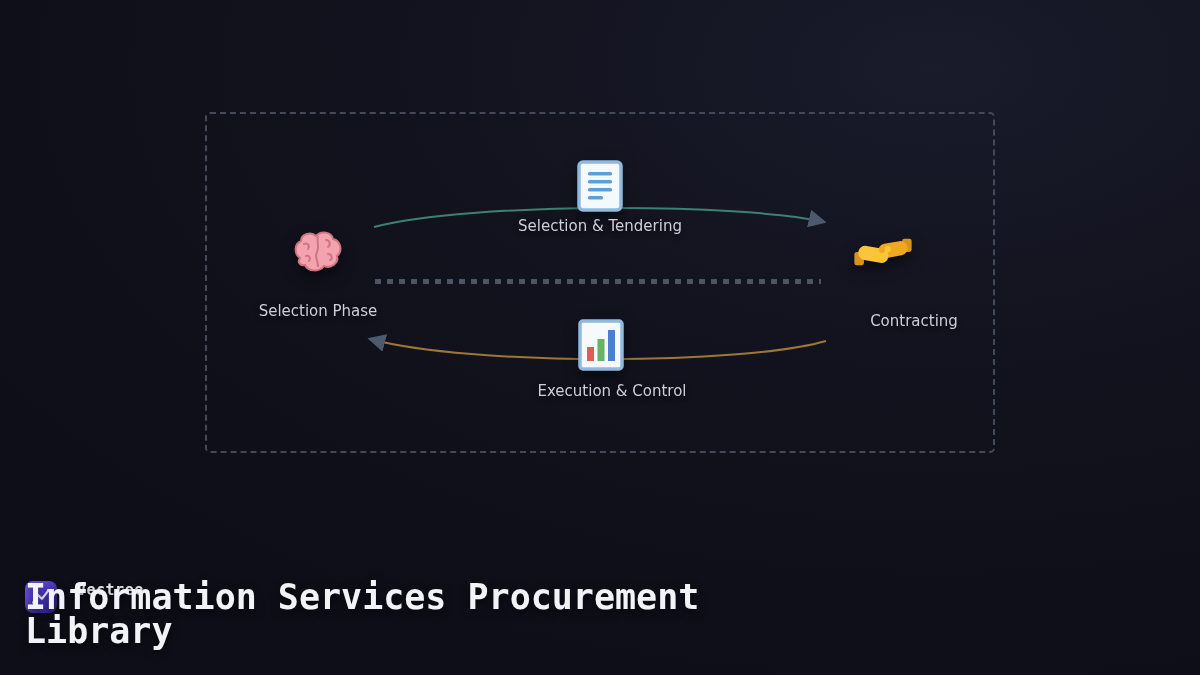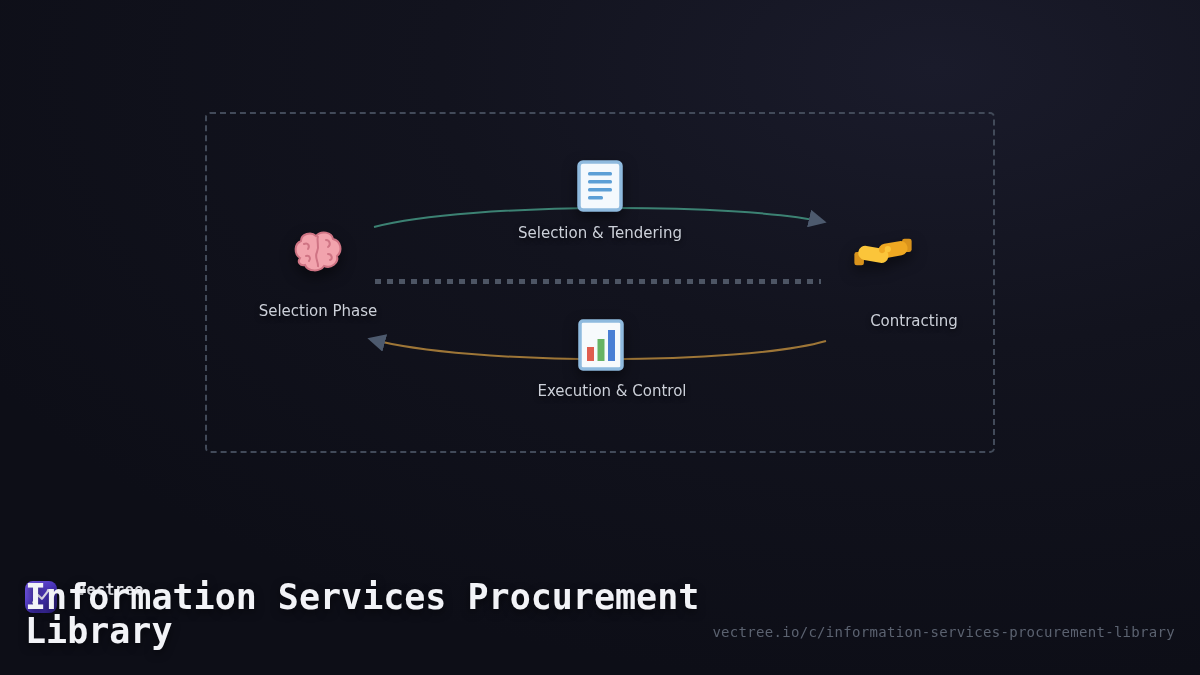--- a/index.html
+++ b/index.html
@@ -85,21 +85,21 @@
   </svg>
   <div class="node-label" style="left:318px; top:302px;">Selection Phase</div>
 
   <svg class="node-icon" style="left:577px; top:160px;" width="46" height="52" viewBox="0 0 46 52">
     <rect x="2" y="2" width="42" height="48" rx="4" fill="#f4f9fd" stroke="#8fbade" stroke-width="3.5"></rect>
     <rect x="11" y="12" width="24" height="3.5" rx="1.5" fill="#5c9fd6"></rect>
     <rect x="11" y="20" width="24" height="3.5" rx="1.5" fill="#5c9fd6"></rect>
     <rect x="11" y="28" width="24" height="3.5" rx="1.5" fill="#5c9fd6"></rect>
     <rect x="11" y="36" width="15" height="3.5" rx="1.5" fill="#5c9fd6"></rect>
   </svg>
-  <div class="node-label" style="left:600px; top:224px;">Selection &amp; Tendering</div>
+  <div class="node-label" style="left:600px; top:217px;">Selection &amp; Tendering</div>
 
   <svg class="node-icon" style="left:854px; top:231px;" width="58" height="42" viewBox="0 0 60 44">
     <rect x="50" y="8" width="10" height="14" rx="2.5" fill="#d9931c"></rect>
     <rect x="0" y="22" width="10" height="14" rx="2.5" fill="#d9931c"></rect>
     <rect x="25" y="12" width="31" height="15" rx="7.5" fill="#efa822" transform="rotate(-10 40 20)"></rect>
     <rect x="4" y="17" width="32" height="15" rx="7.5" fill="#fbc53a" transform="rotate(10 20 24)"></rect>
     <circle cx="29" cy="20" r="3.2" fill="#efa822"></circle>
     <circle cx="35" cy="19" r="3.2" fill="#fbc53a"></circle>
   </svg>
   <div class="node-label" style="left:883px; top:312px;margin-left:31px;">Contracting</div>
@@ -118,15 +118,14 @@
         <polyline points="4,18 9,10 13,14 20,5" fill="none" stroke="#f0eefc" stroke-width="2.4" stroke-linecap="round" stroke-linejoin="round"></polyline>
         <circle cx="4" cy="18" r="1.6" fill="#f0eefc"></circle>
         <circle cx="20" cy="5" r="1.6" fill="#f0eefc"></circle>
       </svg>
     </div>
     <div class="brand-name">Vectree</div>
   </div>
 
   <div class="page-heading">Information Services Procurement Library</div>
 
-  <div class="page-url">vectree.io/c/information-services-procurement-library</div>
 
 </div>
 
 </body></html>

